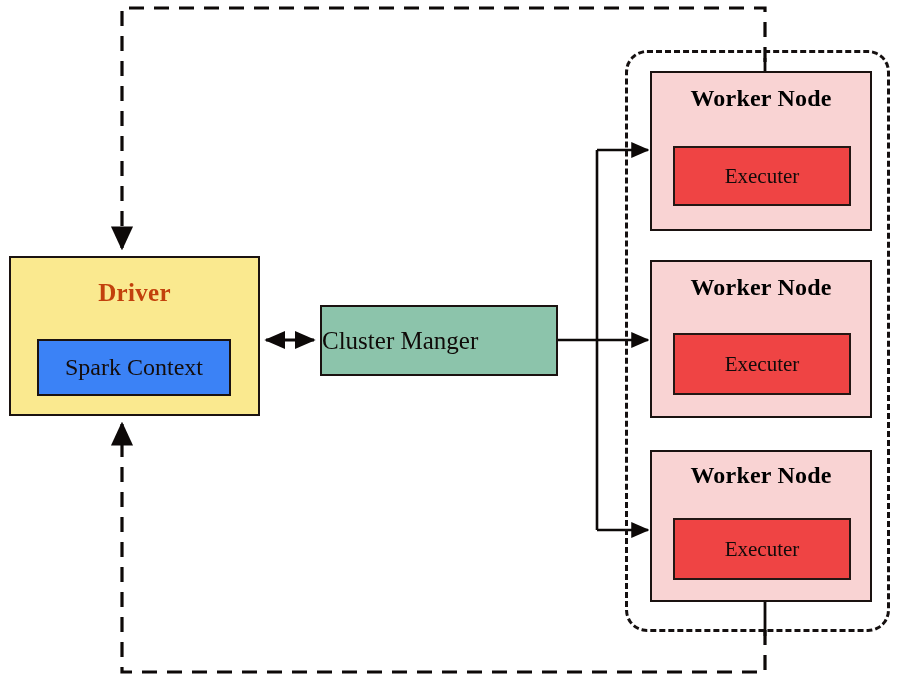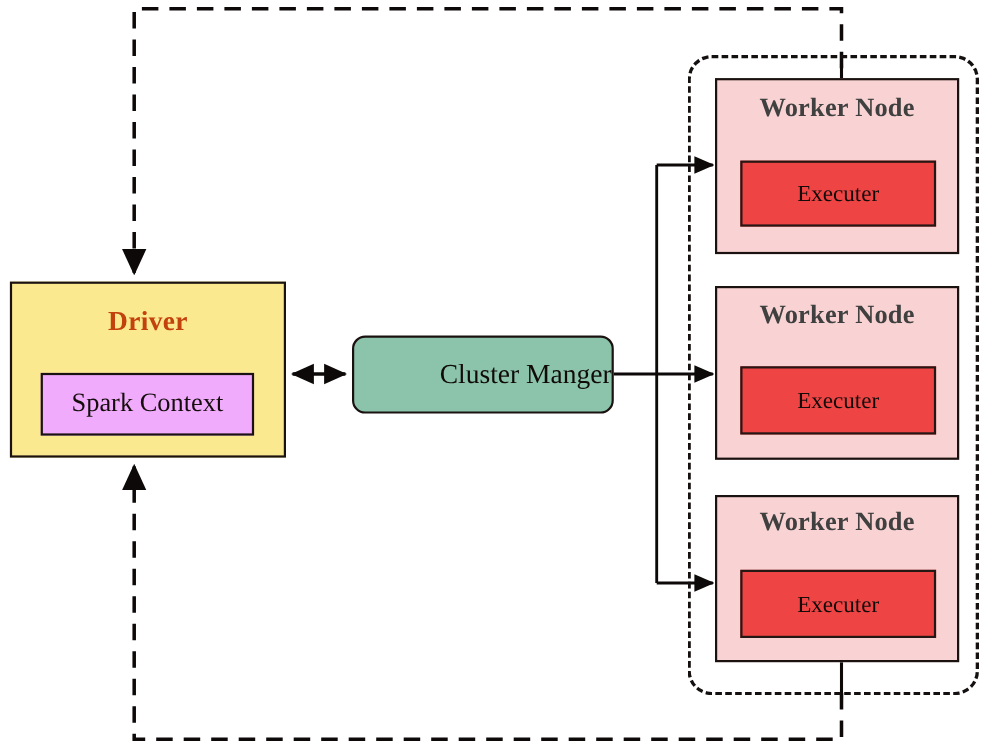--- a/index.html
+++ b/index.html
@@ -54,40 +54,39 @@
     letter-spacing: .3px;
   }
   .spark-context {
     position: absolute;
     left: 26px;
     top: 81px;
     width: 194px;
     height: 57px;
     box-sizing: border-box;
     border: 2px solid #1a1210;
-    background: #f0abfc;
+    background: #3b82f6;
     display: flex;
     align-items: center;
     justify-content: center;
     font-size: 24px;
     color: #140d0b;
   }
 
   
   .cluster-manager {
     left: 320px;
     top: 305px;
     width: 238px;
     height: 71px;
     background: #8cc4ab;
-    align-items: flex-end;
+    align-items: flex-start;
     justify-content: center;
     font-size: 25px;
     color: #100b09;
-    border-radius: 12px;
   }
 
   
   .cluster-boundary {
     position: absolute;
     left: 625px;
     top: 50px;
     width: 265px;
     height: 582px;
     box-sizing: border-box;
@@ -103,21 +102,21 @@
     background: #f9d3d3;
     justify-content: flex-start;
   }
   .worker-1 { top: 71px;  height: 160px; }
   .worker-2 { top: 260px; height: 158px; }
   .worker-3 { top: 450px; height: 152px; }
 
   .worker-title {
     font-weight: bold;
     font-size: 24px;
-    color: #404040;
+    color: #000000;
     margin-top: 12px;
     letter-spacing: .2px;
   }
   .worker-3 .worker-title { margin-top: 10px; }
 
   .executer {
     position: absolute;
     left: 21px;
     width: 178px;
     height: 60px;

